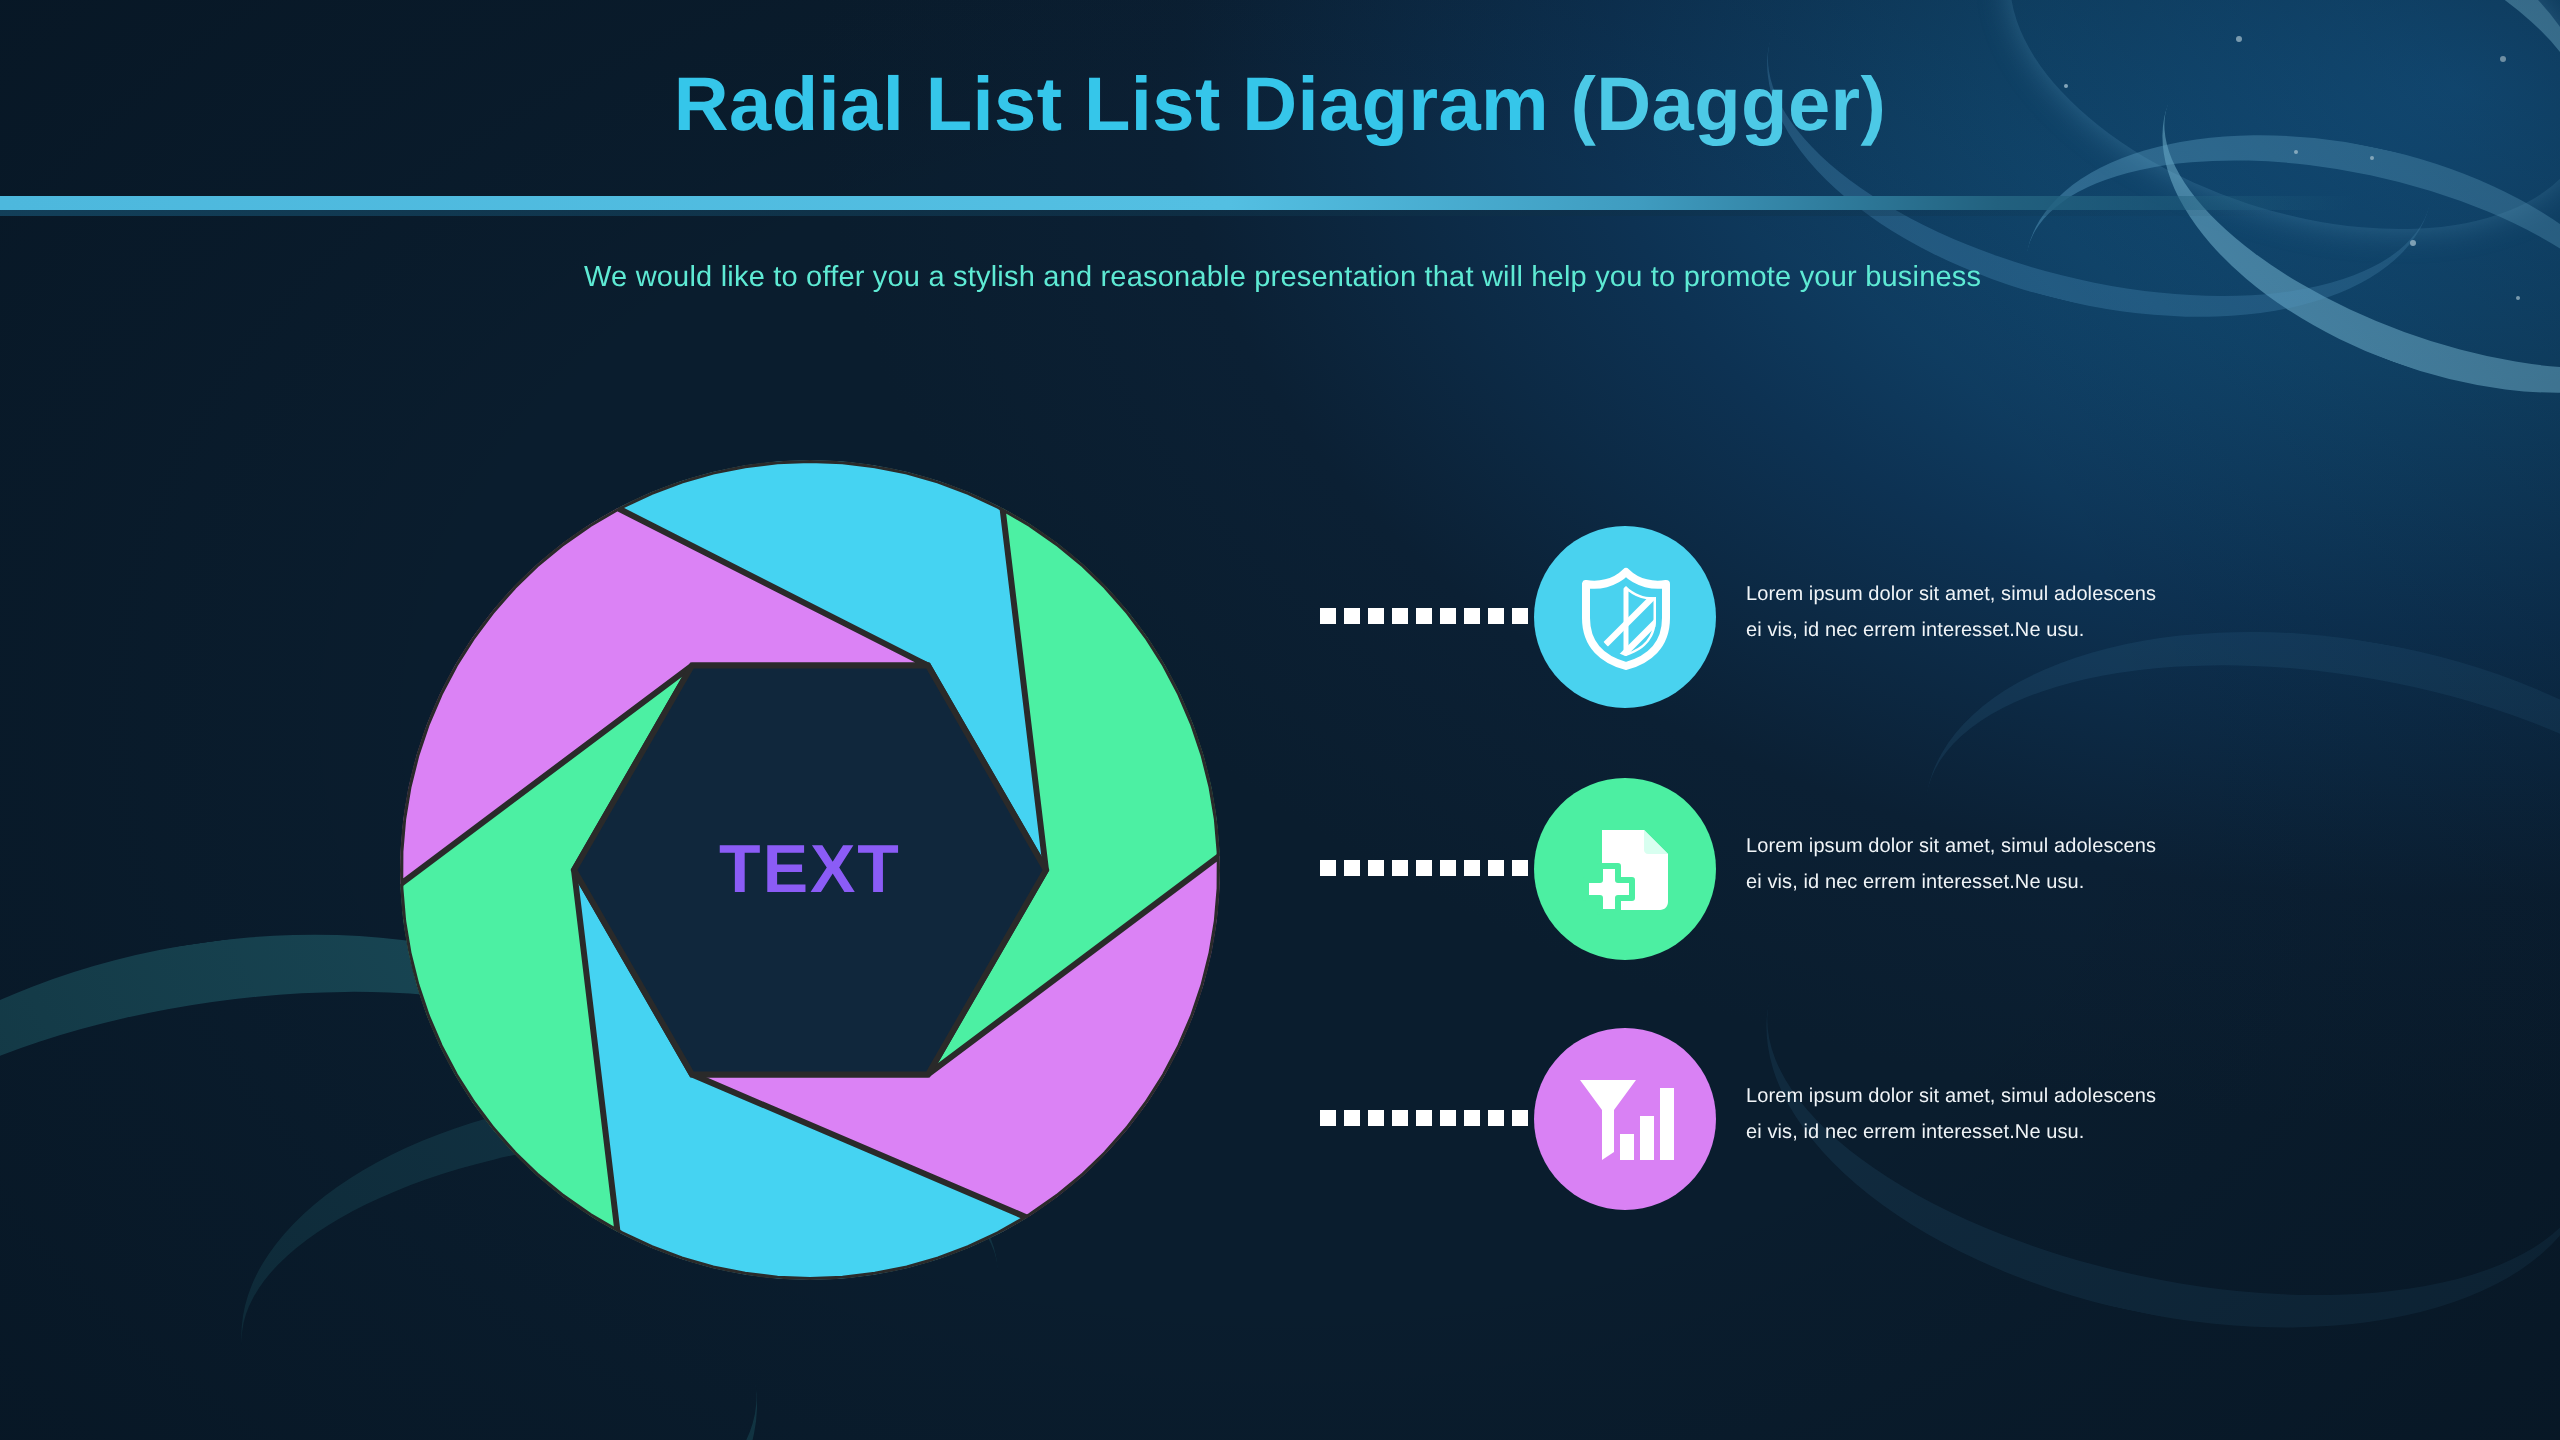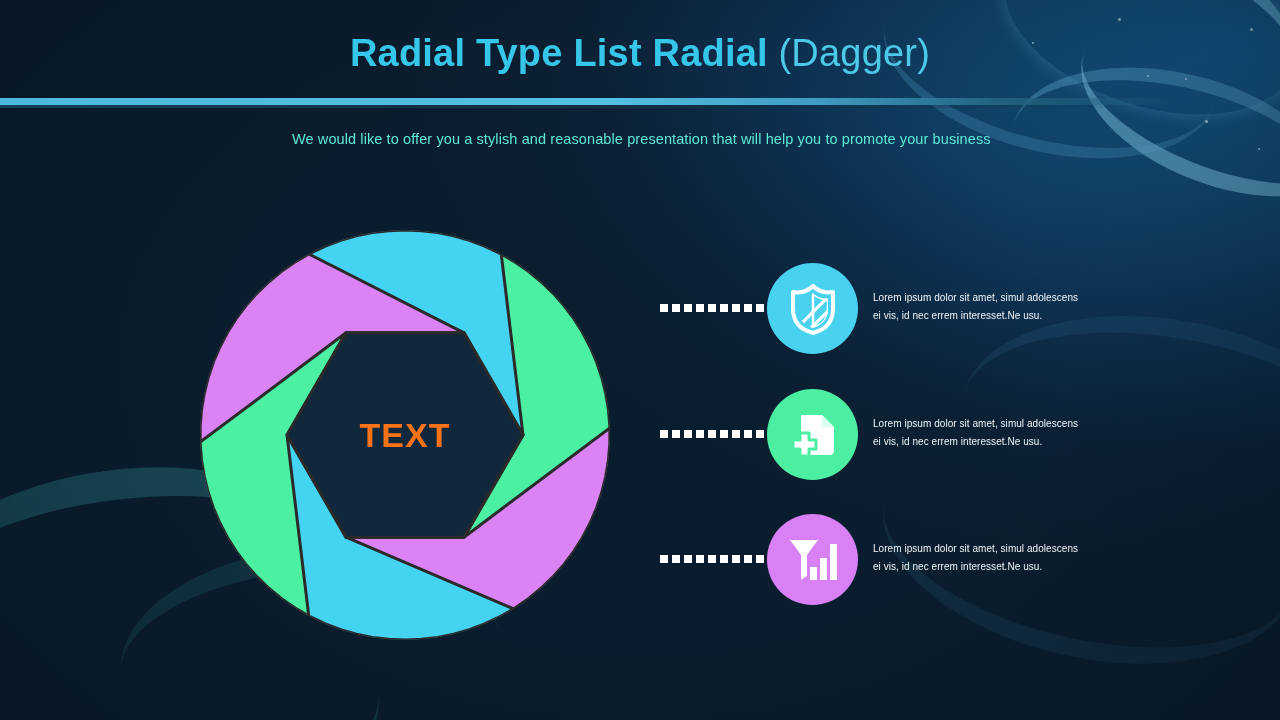--- a/index.html
+++ b/index.html
@@ -73,21 +73,21 @@
   .title {
     position: absolute;
     left: 0; right: 0; top: 28px;
     text-align: center;
     font-size: 38px;
     line-height: 50px;
     letter-spacing: .2px;
     white-space: nowrap;
   }
   .title-main { font-weight: 700; color: #35c6ea; }
-  .title-sub  { font-weight: 400; color: #4cc9e6; }
+  .title-sub  { font-weight: 700; color: #4cc9e6; }
 
   .accent-bar {
     position: absolute;
     left: 0; top: 98px;
     width: 100%; height: 7px;
     background: linear-gradient(90deg,
       #4db8dd 0%, #53bfe2 48%, #3f9cc0 64%, #22617f 78%, rgba(16,60,84,0) 92%);
   }
   .accent-bar-shade {
     position: absolute;
@@ -116,21 +116,21 @@
     left: 195px; top: 225px;
     width: 420px; height: 420px;
     display: flex;
     flex-direction: column;
     align-items: center;
     justify-content: center;
     pointer-events: none;
   }
   .center-label span {
     display: block;
-    color: #f97316;
+    color: #8b5cf6;
     font-weight: 700;
     font-size: 34px;
     line-height: 50px;
     letter-spacing: 1px;
     text-align: right;
   }
 
   
   .item { position: absolute; left: 660px; }
   .item-1 { top: 263px; }
@@ -192,21 +192,21 @@
     <div class="speck" style="left:1185px;top:78px;width:2px;height:2px;"></div>
     <div class="speck" style="left:1032px;top:42px;width:2px;height:2px;"></div>
     <div class="speck" style="left:1147px;top:75px;width:2px;height:2px;"></div>
     <div class="speck" style="left:1205px;top:120px;width:3px;height:3px;"></div>
     <div class="speck" style="left:1258px;top:148px;width:2px;height:2px;"></div>
   </div>
 
   <div class="bg-vignette"></div>
 
   <div class="title">
-    <span class="title-main">Radial Type List Radial </span><span class="title-sub">(Dagger)</span>
+    <span class="title-main">Radial List List Diagram </span><span class="title-sub">(Dagger)</span>
   </div>
 
   <div class="accent-bar"></div>
   <div class="accent-bar-shade"></div>
 
   <div class="subtitle">We would like to offer you a stylish and reasonable presentation that will help you to promote your business</div>
 
   <svg id="aperture" viewBox="0 0 420 420">
     <defs>
       <clipPath id="discClip">

